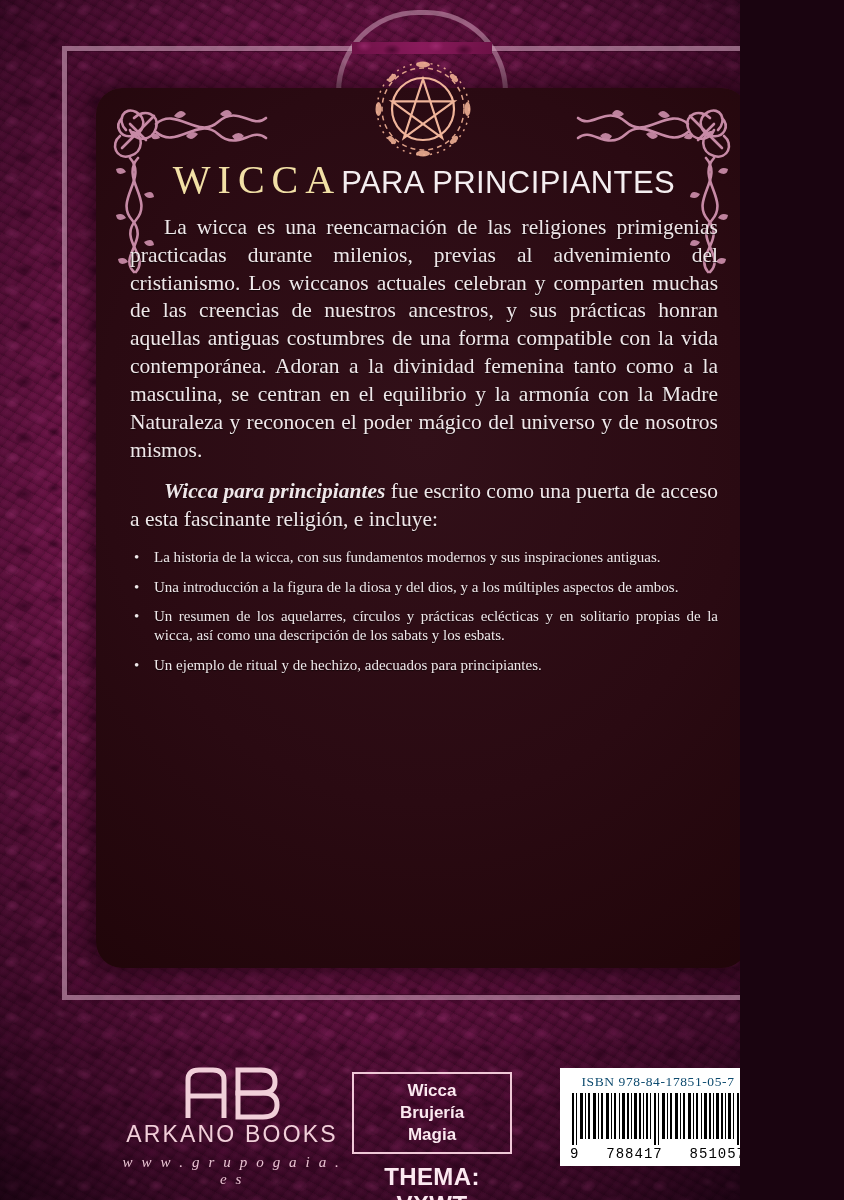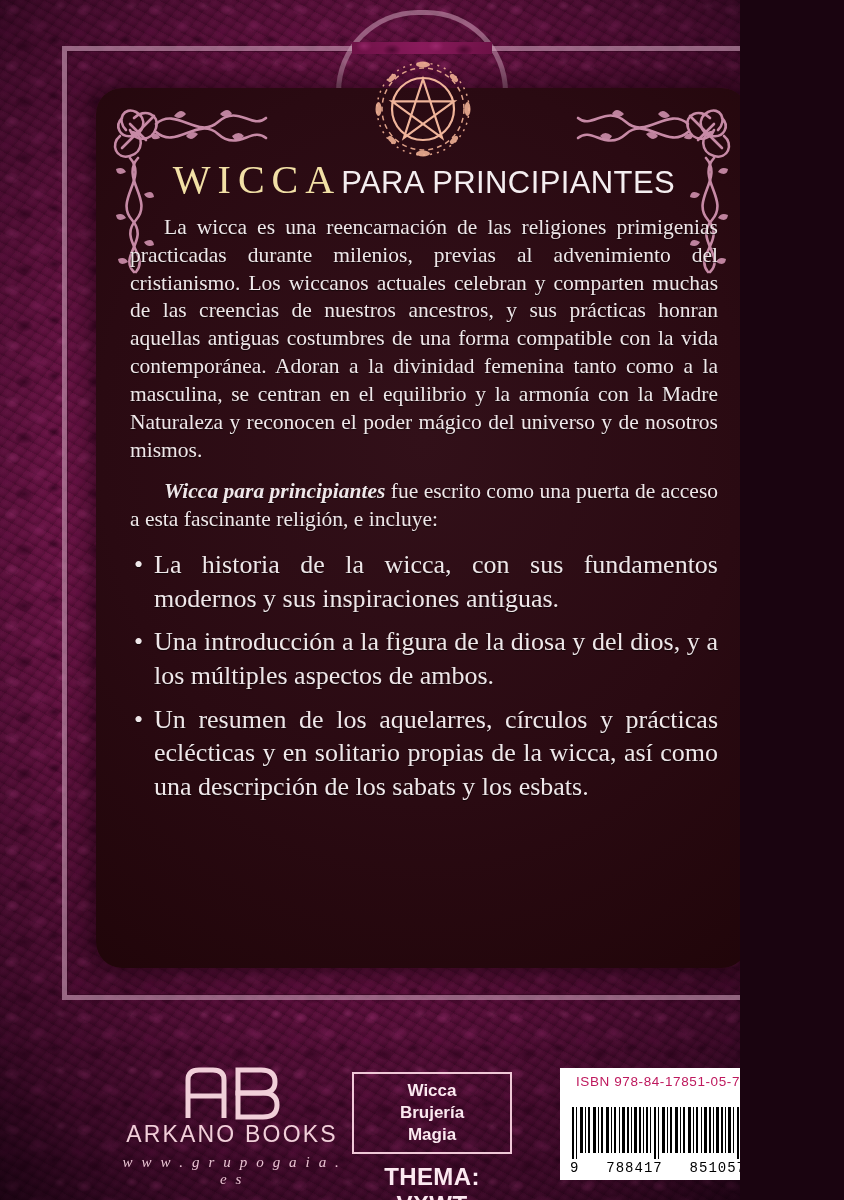--- a/index.html
+++ b/index.html
@@ -140,21 +140,21 @@
   .para b { font-weight: 700; font-style: italic; }
 
   .bullets {
     list-style: none;
     margin: 10px 0 0 0;
     padding: 0;
   }
   .bullets li {
     position: relative;
     color: #efe7e9;
-    font-size: 26px;
+    font-size: 15px;
     line-height: 1.295;
     text-align: justify;
     padding-left: 24px;
     margin-bottom: 10px;
     text-shadow: 0 1px 1px rgba(0,0,0,0.6);
   }
   .bullets li::before {
     content: "\2022";
     position: absolute;
     left: 4px; top: 0;
@@ -222,27 +222,27 @@
 
   .barcode {
     position: absolute;
     left: 560px; top: 10px;
     width: 196px;
     background: #ffffff;
     padding: 6px 8px 4px 8px;
     box-sizing: border-box;
   }
   .barcode .isbn {
-    font-family: Liberation Sans, sans-serif;
+    font-family: Liberation Serif, serif;
     font-size: 13.5px;
     letter-spacing: 0.6px;
-    color: #be185d;
+    color: #0c4a6e;
     text-align: center;
     white-space: nowrap;
-    margin-bottom: 18px;
+    margin-bottom: 3px;
   }
   .barcode .bars {
     height: 52px;
     display: block;
   }
   .barcode .digits {
     font-family: "Liberation Mono", monospace;
     font-size: 14px;
     color: #000;
     display: flex;
@@ -354,20 +354,21 @@
     </h1>
 
     <p class="para">La wicca es una reencarnación de las religiones primigenias practicadas durante milenios, previas al advenimiento del cristianismo. Los wiccanos actuales celebran y comparten muchas de las creencias de nuestros ancestros, y sus prácticas honran aquellas antiguas costumbres de una forma compatible con la vida contemporánea. Adoran a la divinidad femenina tanto como a la masculina, se centran en el equilibrio y la armonía con la Madre Naturaleza y reconocen el poder mágico del universo y de nosotros mismos.</p>
 
     <p class="para"><b>Wicca para principiantes</b><span> fue escrito como una puerta de acceso a esta fascinante religión, e incluye:</span></p>
 
     <ul class="bullets">
       <li>La historia de la wicca, con sus fundamentos modernos y sus inspiraciones antiguas.</li>
       <li>Una introducción a la figura de la diosa y del dios, y a los múltiples aspectos de ambos.</li>
       <li>Un resumen de los aquelarres, círculos y prácticas eclécticas y en solitario propias de la wicca, así como una descripción de los sabats y los esbats.</li>
+      <li>Un ejemplo de ritual y de hechizo, adecuados para principiantes.</li>
     </ul>
 
   </div>
 
   <div class="footer">
 
     <div class="publisher">
       <svg class="logo" width="98" height="54" viewBox="0 0 98 54" aria-hidden="true">
         <g fill="none" stroke="#f1cfd9" stroke-width="5">
 

